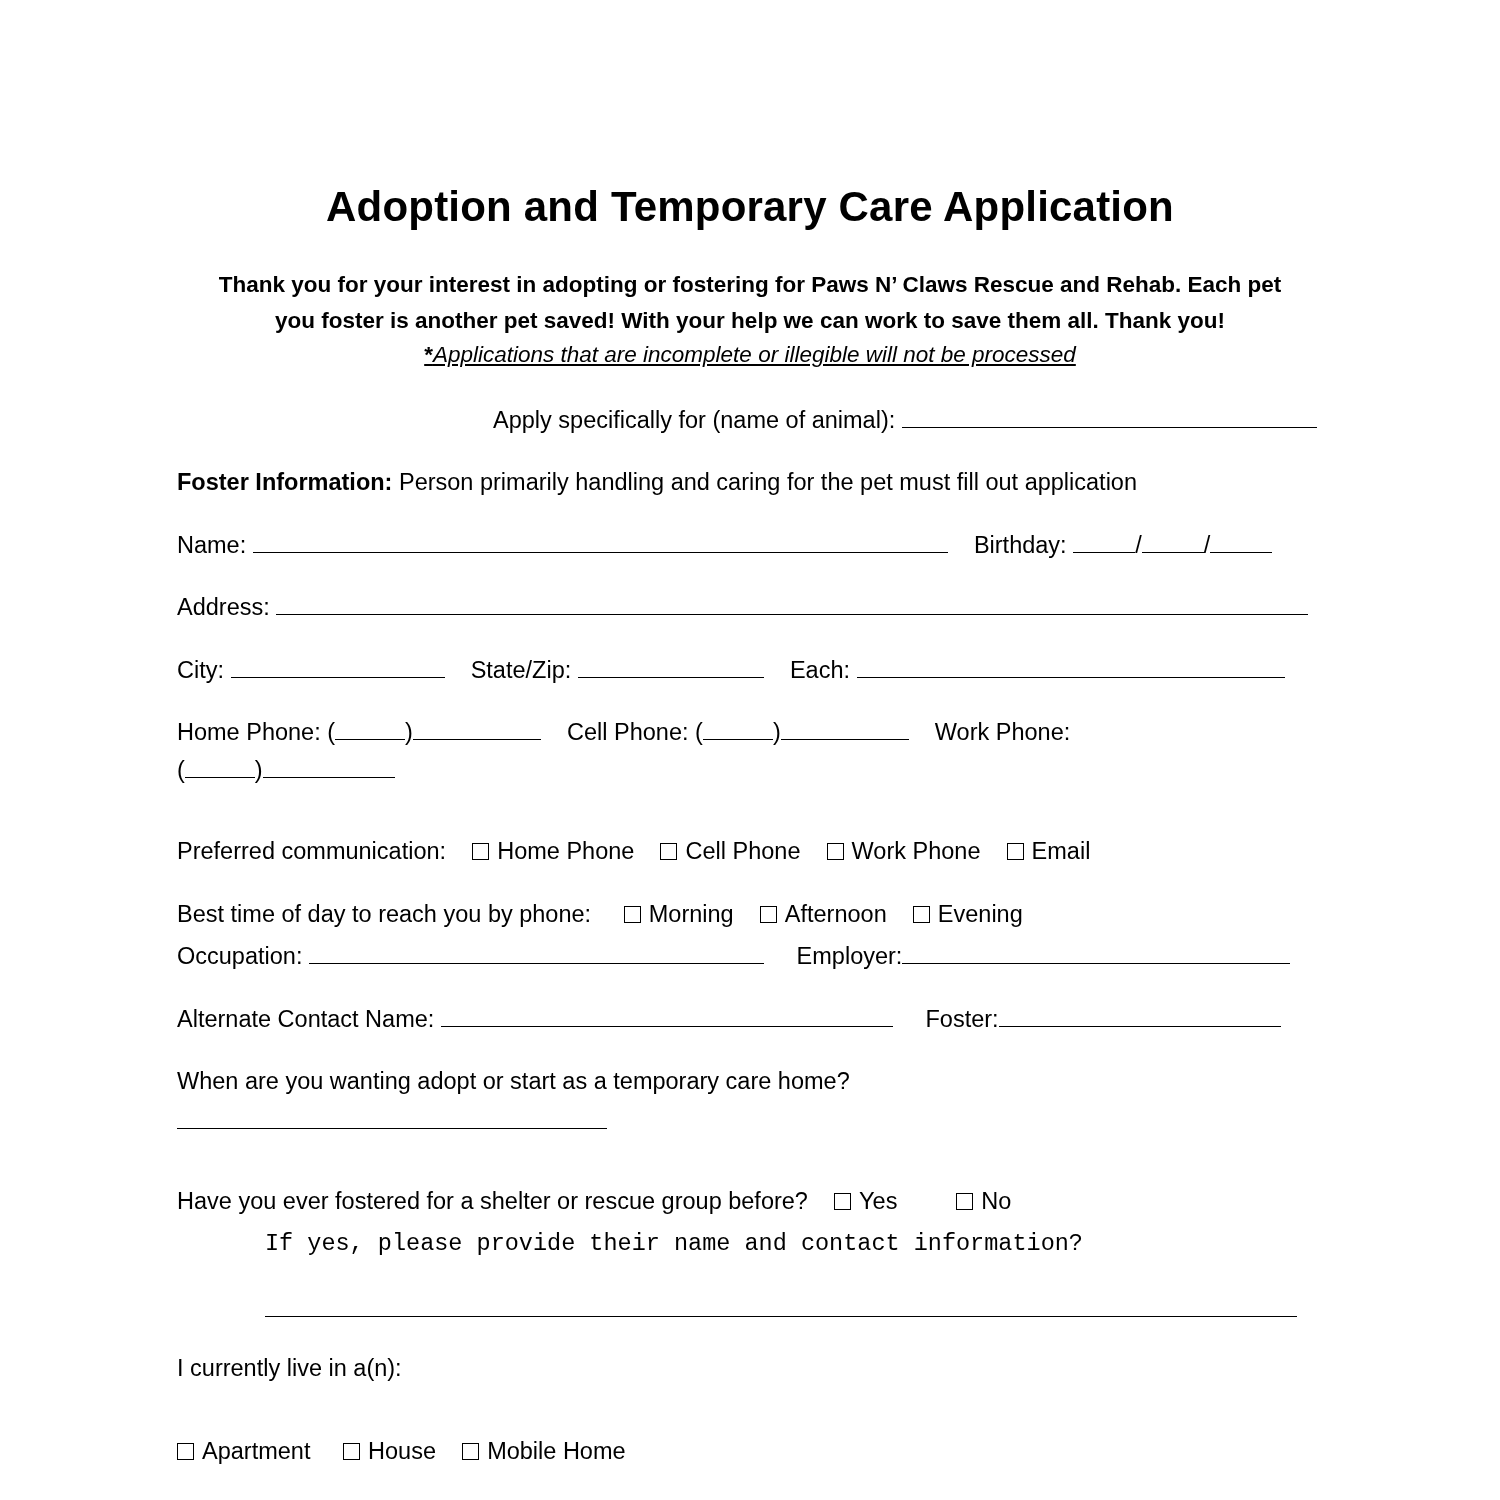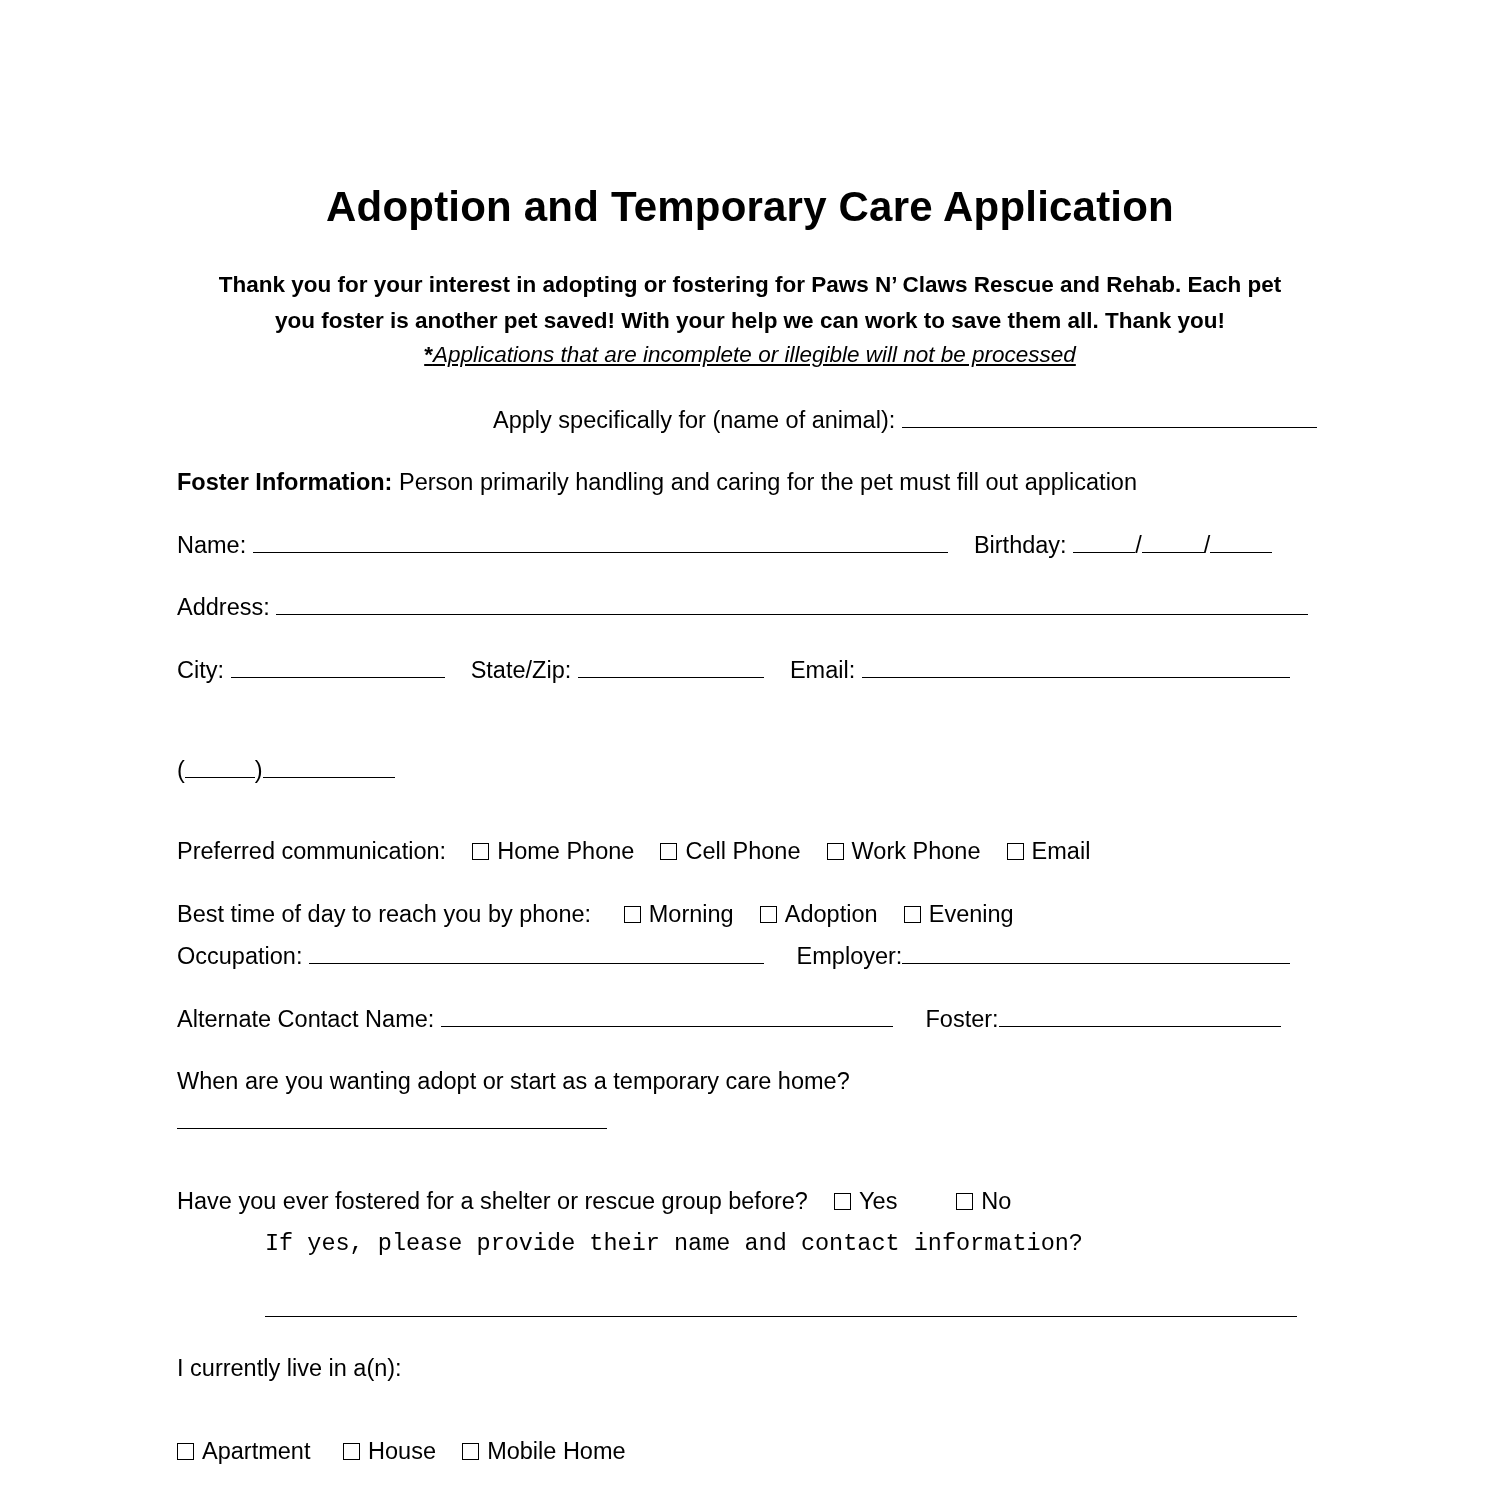--- a/index.html
+++ b/index.html
@@ -25,27 +25,28 @@
   <div class="intro" style="top:342px;text-decoration:underline;"><b>*</b><i>Applications that are incomplete or illegible will not be processed</i></div>
 
   <div class="line" style="top:407px; left:476px;margin-left:17px;"><span>Apply specifically for (name of animal):</span> <span class="blank" style="width:415px;"></span></div>
 
   <div class="line" style="top:469px;"><b>Foster Information:</b><span> Person primarily handling and caring for the pet must fill out application</span></div>
 
   <div class="line" style="top:532px;"><span>Name:</span> <span class="blank" style="width:695px;"></span>    <span>Birthday:</span> <span class="blank" style="width:62px;"></span>/<span class="blank" style="width:62px;"></span>/<span class="blank" style="width:62px;"></span></div>
 
   <div class="line" style="top:594px;"><span>Address:</span> <span class="blank" style="width:1032px;"></span></div>
 
-  <div class="line" style="top:657px;"><span>City:</span> <span class="blank" style="width:214px;"></span>    <span>State/Zip:</span> <span class="blank" style="width:186px;"></span>    <span>Email:</span> <span class="blank" style="width:428px;"></span></div>
+  <div class="line" style="top:657px;"><span>City:</span> <span class="blank" style="width:214px;"></span>    <span>State/Zip:</span> <span class="blank" style="width:186px;"></span>    <span>Each:</span> <span class="blank" style="width:428px;"></span></div>
 
+  <div class="line" style="top:719px;"><span>Home Phone:</span> (<span class="blank" style="width:70px;"></span>)<span class="blank" style="width:128px;"></span>    <span>Cell Phone:</span> (<span class="blank" style="width:70px;"></span>)<span class="blank" style="width:128px;"></span>    <span>Work Phone:</span></div>
   <div class="line" style="top:757px;">(<span class="blank" style="width:70px;"></span>)<span class="blank" style="width:132px;"></span></div>
 
   <div class="line" style="top:818px;"><span>Preferred communication:</span>    <span class="opt"><span class="cb"></span><span>Home Phone</span></span>    <span class="opt"><span class="cb"></span><span>Cell Phone</span></span>    <span class="opt"><span class="cb"></span><span>Work Phone</span></span>    <span class="opt"><span class="cb"></span><span>Email</span></span></div>
 
-  <div class="line" style="top:881px;"><span>Best time of day to reach you by phone:</span>     <span class="opt"><span class="cb"></span><span>Morning</span></span>    <span class="opt"><span class="cb"></span><span>Adoption</span></span>    <span class="opt"><span class="cb"></span><span>Evening</span></span></div>
+  <div class="line" style="top:881px;"><span>Best time of day to reach you by phone:</span>     <span class="opt"><span class="cb"></span><span>Morning</span></span>    <span class="opt"><span class="cb"></span><span>Afternoon</span></span>    <span class="opt"><span class="cb"></span><span>Evening</span></span></div>
 
   <div class="line" style="top:943px;"><span>Occupation:</span> <span class="blank" style="width:455px;"></span>     <span>Employer:</span><span class="blank" style="width:388px;"></span></div>
 
   <div class="line" style="top:1006px;"><span>Alternate Contact Name:</span> <span class="blank" style="width:452px;"></span>     <span>Foster:</span><span class="blank" style="width:282px;"></span></div>
 
   <div class="line" style="top:1068px;">When are you wanting adopt or start as a temporary care home?</div>
   <div class="line" style="top:1108px;"><span class="blank" style="width:430px;"></span></div>
 
   <div class="line" style="top:1168px;"><span>Have you ever fostered for a shelter or rescue group before?</span>    <span class="opt"><span class="cb"></span><span>Yes</span></span>         <span class="opt"><span class="cb"></span><span>No</span></span></div>
 

